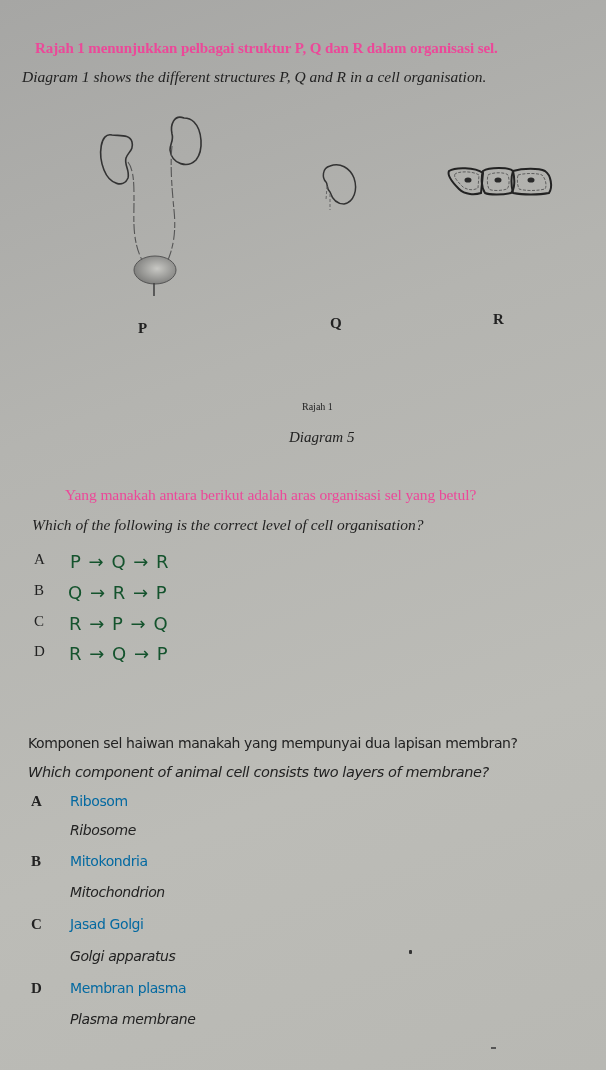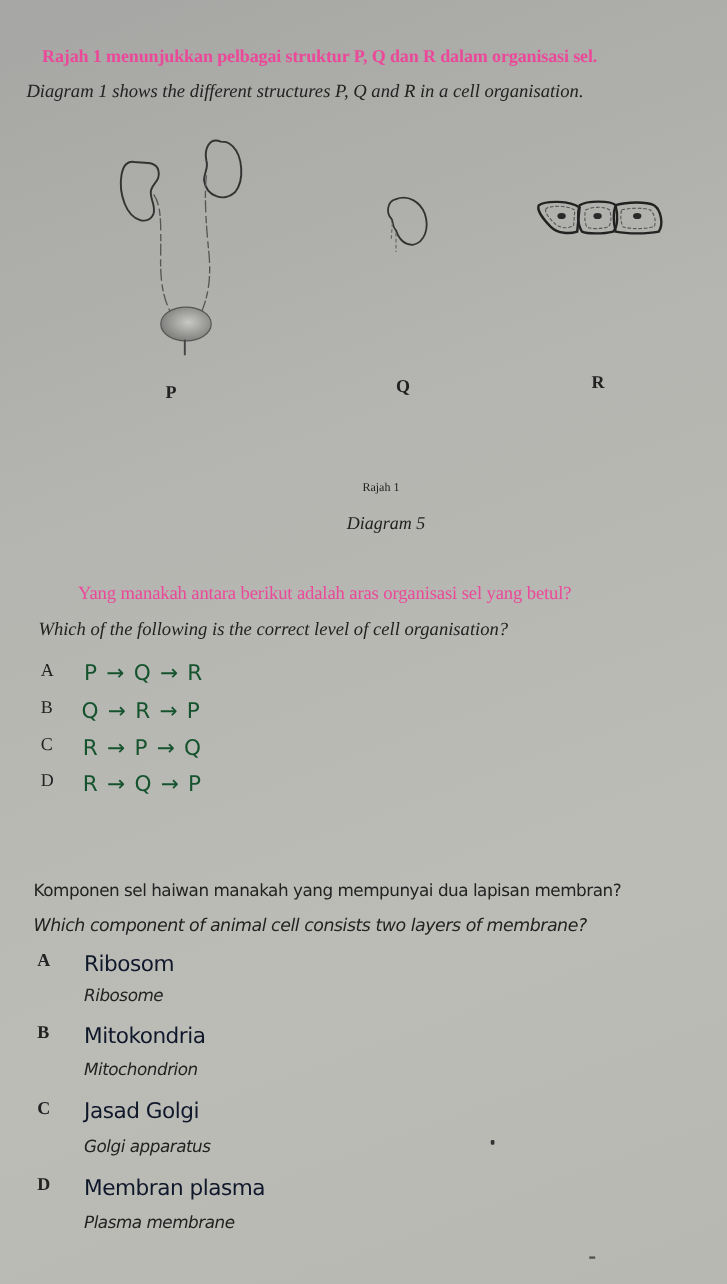--- a/index.html
+++ b/index.html
@@ -12,21 +12,21 @@
   }
   .abs { position: absolute; }
   .malay { font-family: "Liberation Serif", serif; font-size: 15px; font-weight: bold; color: #ec4899; letter-spacing: -0.1px; }
   .eng { font-family: "Liberation Serif", serif; font-style: italic; font-size: 15.5px; color: #222; }
   .q2malay { font-family: "DejaVu Sans", sans-serif; font-size: 14px; font-weight: normal; color: #222; letter-spacing: -0.4px; }
   .q2eng { font-family: "DejaVu Sans", sans-serif; font-style: italic; font-size: 14.5px; color: #222; letter-spacing: -0.4px; }
   .lbl { font-family: "Liberation Serif", serif; font-weight: bold; font-size: 15px; color: #222; }
   .opt-letter { font-family: "Liberation Serif", serif; font-size: 15px; color: #222; position: absolute; }
   .opt-text { font-family: "DejaVu Sans", sans-serif; font-size: 18px; color: #14532d; position: absolute; word-spacing: 2px; }
   .opt2-letter { font-family: "Liberation Serif", serif; font-size: 15px; font-weight: bold; color: #222; position: absolute; }
-  .opt2-text { font-family: "DejaVu Sans", sans-serif; font-size: 18px; color: #0f172a; position: absolute; letter-spacing: -0.4px; }
+  .opt2-text { font-family: "DejaVu Sans", sans-serif; font-size: 14px; color: #0369a1; position: absolute; letter-spacing: -0.4px; }
   .opt2-eng { font-family: "DejaVu Sans", sans-serif; font-style: italic; font-size: 14px; color: #222; position: absolute; letter-spacing: -0.4px; }
   .caption1 { font-family: "Liberation Serif", serif; font-size: 10px; color: #222; }
   .caption2 { font-family: "Liberation Serif", serif; font-style: italic; font-size: 15px; color: #222; }
   svg { position: absolute; overflow: visible; }
 </style>
 </head>
 <body>
 
 <div class="abs malay" style="left:35px; top:40px;">Rajah 1 menunjukkan pelbagai struktur P, Q dan R dalam organisasi sel.</div>
 <div class="abs eng" style="left:22px; top:68px;">Diagram 1 shows the different structures P, Q and R in a cell organisation.</div>

